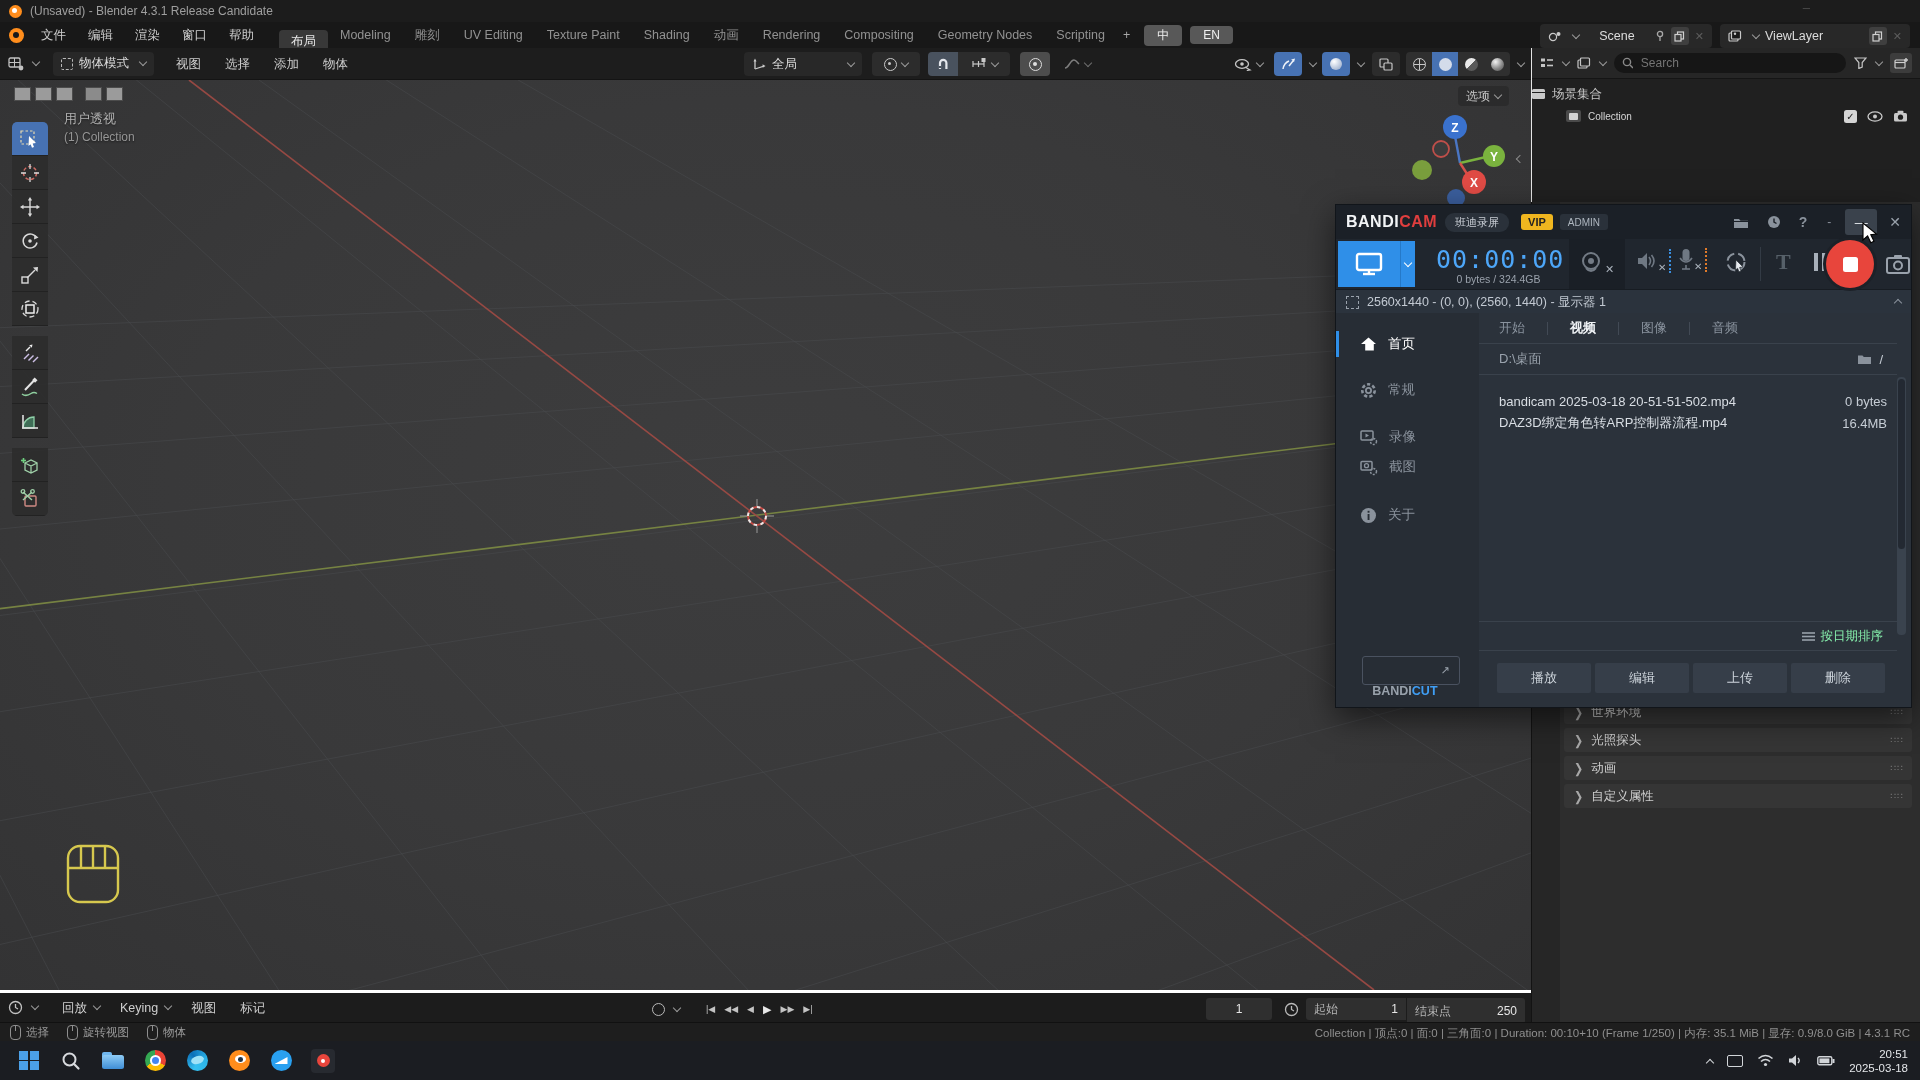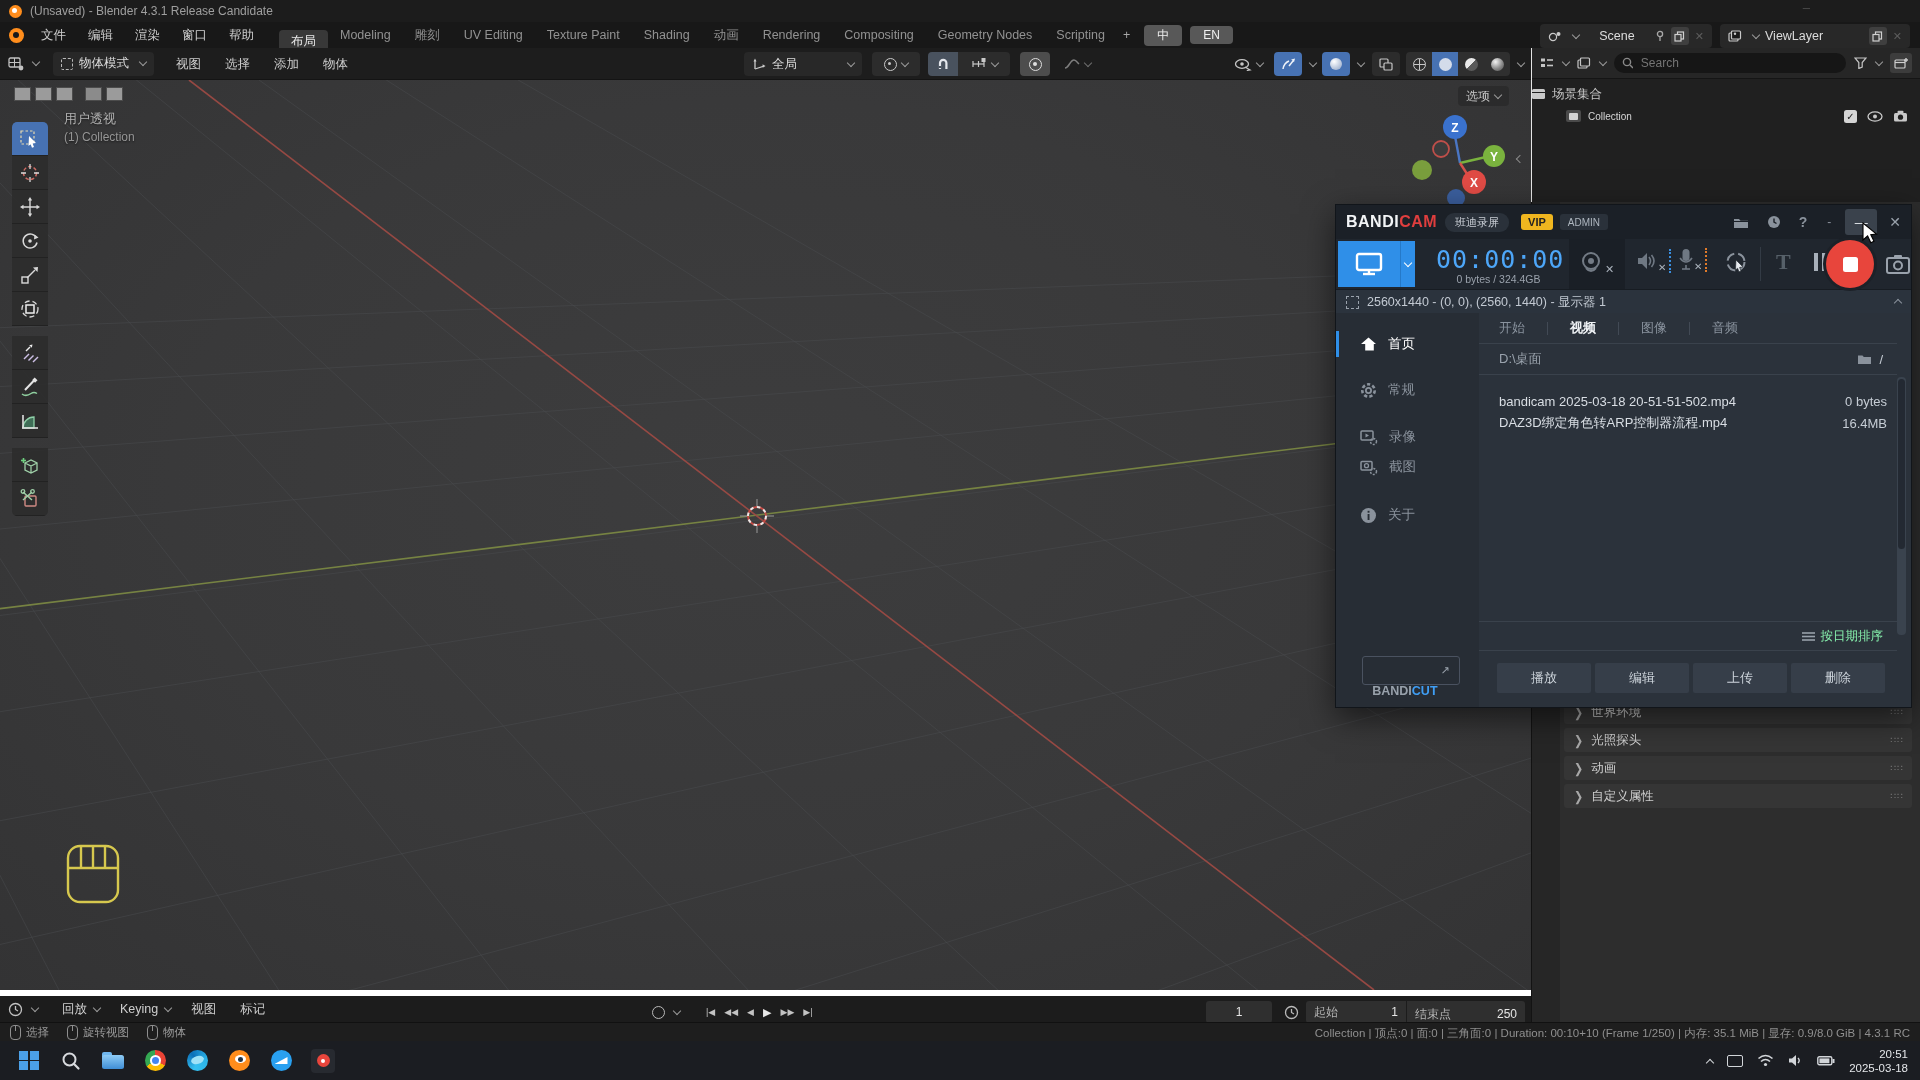--- a/index.html
+++ b/index.html
@@ -470,21 +470,21 @@
     <span>动画</span>
     <span class="grip">∷∷</span>
   </div>
   <div class="panelrow" style="top:582px;">
     <span class="arr">❯</span>
     <span>自定义属性</span>
     <span class="grip">∷∷</span>
   </div>
 </div>
 
-<div class="ab fx" style="left:0;top:990px;width:1531px;height:32px;background:#1c1c1c;border-top:6px solid #ffffff;box-sizing:border-box;">
+<div class="ab fx" style="left:0;top:990px;width:1531px;height:32px;background:#1c1c1c;border-top:3px solid #ffffff;box-sizing:border-box;">
   <span class="obtn" style="margin-left:8px;gap:4px;">
     <svg width="15" height="15">
         <circle cx="7.5" cy="7.5" r="6" fill="none" stroke="#c2c2c2" stroke-width="1.3"></circle>
         <path d="M7.5 4 V7.5 L10 9" fill="none" stroke="#c2c2c2" stroke-width="1.3"></path>
       </svg>
     <span class="cv"></span>
   </span>
   <span class="fx" style="margin-left:12px;">
       <span class="menu2" style="padding-right:2px;">回放</span>
       <span class="cv"></span>

